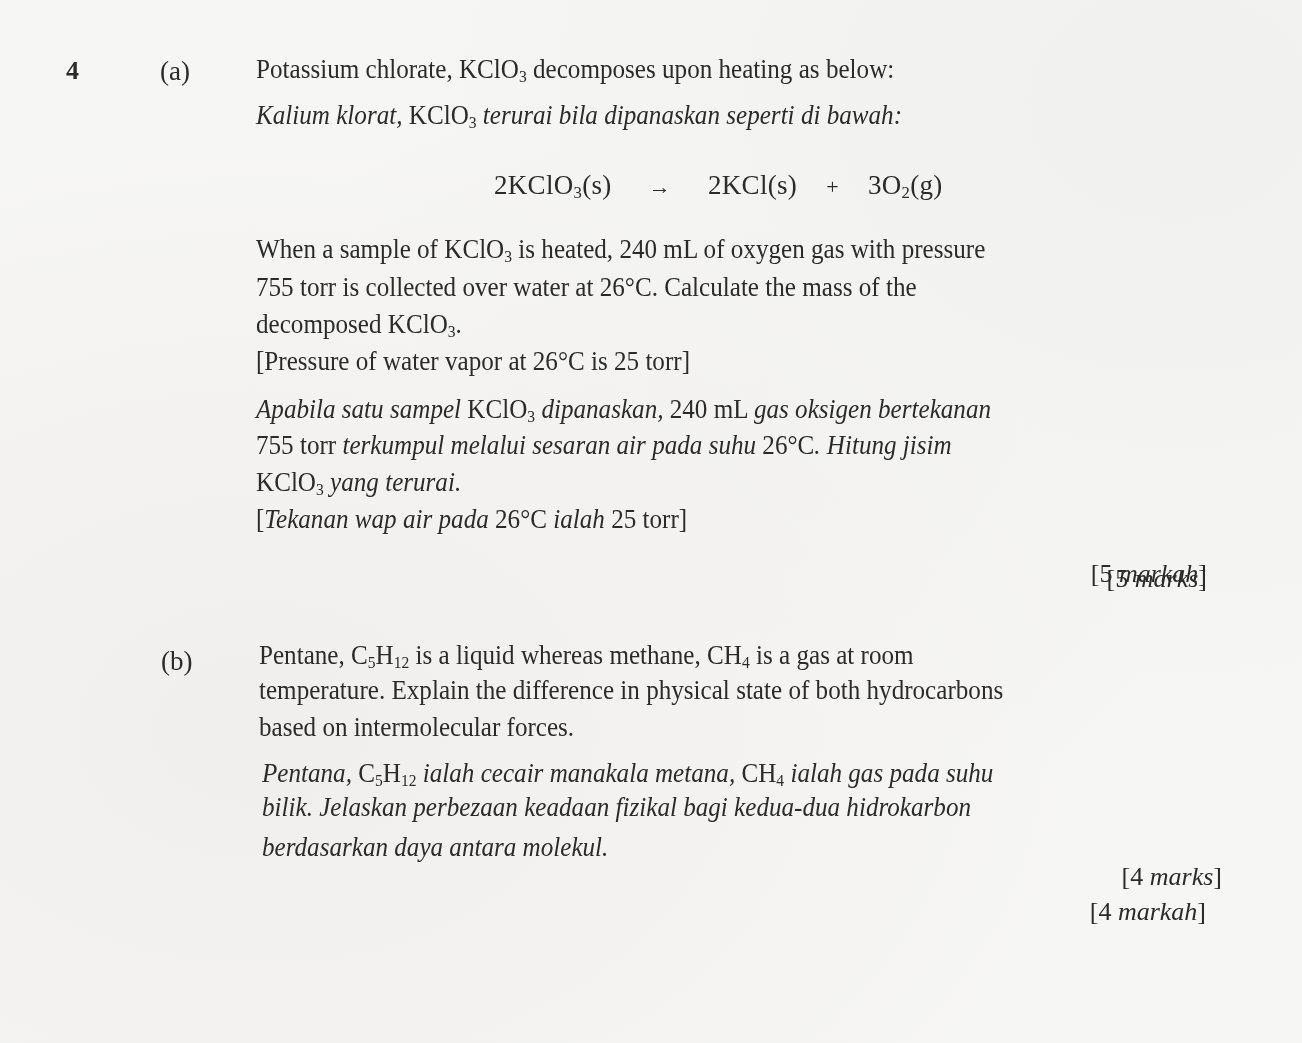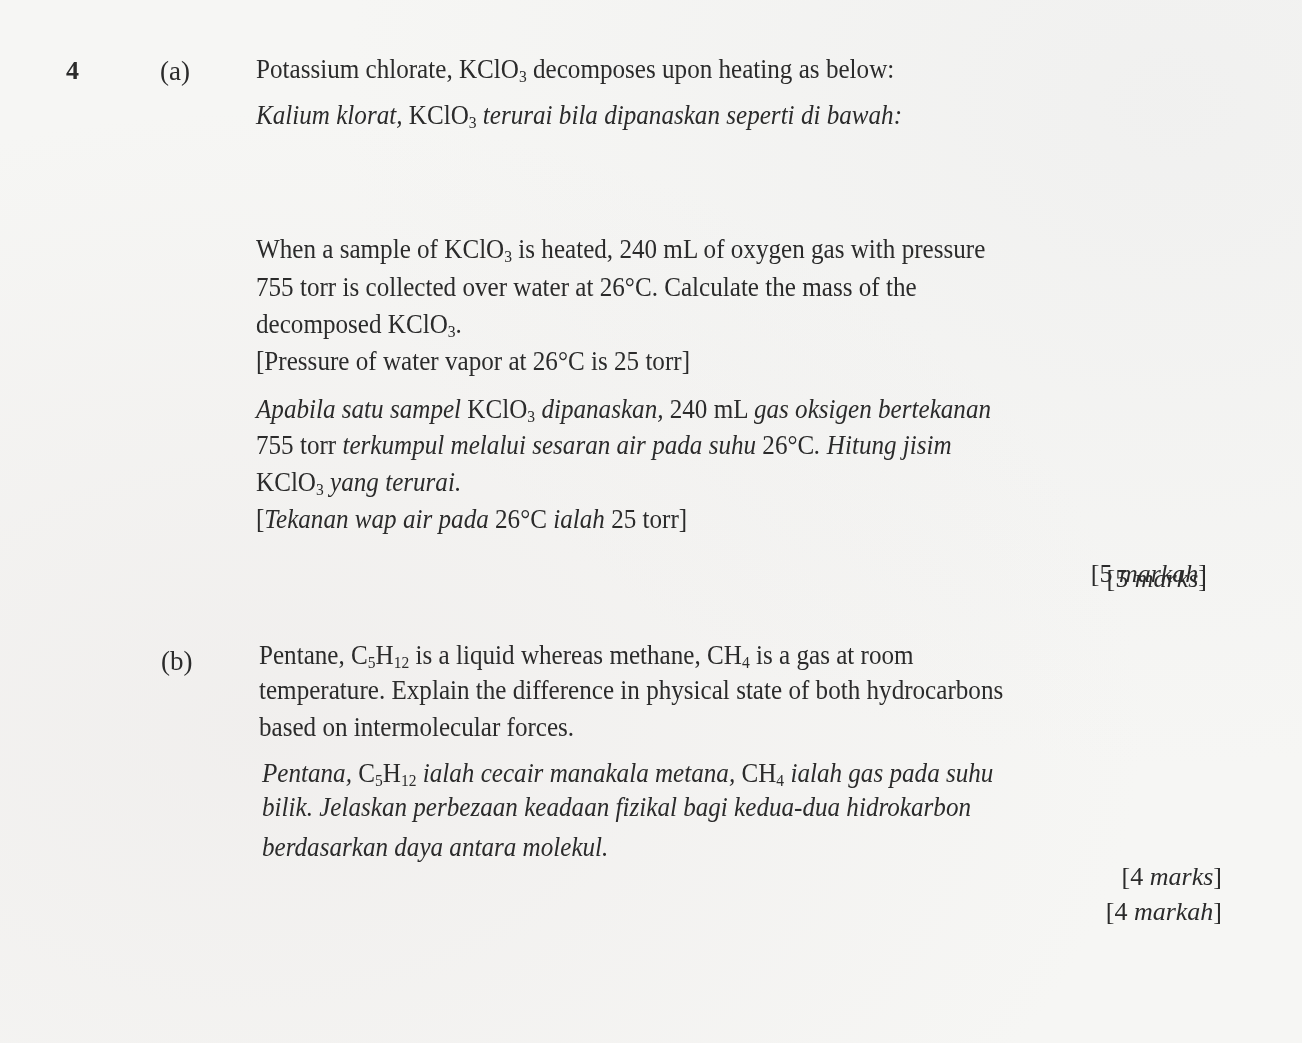--- a/index.html
+++ b/index.html
@@ -43,20 +43,27 @@
   <div class="abs txt" style="left:160px; top:58px;">(a)</div>
 
   <div class="abs txt" style="left:256px; top:56px; transform:scaleX(0.93); transform-origin:left;">
     <span>Potassium chlorate, KClO</span><sub>3</sub><span> decomposes upon heating as below:</span>
   </div>
 
   <div class="abs txt" style="left:256px; top:102px; transform:scaleX(0.93); transform-origin:left;">
     <span class="it">Kalium klorat, </span><span>KClO</span><sub>3</sub><span class="it"> terurai bila dipanaskan seperti di bawah:</span>
   </div>
 
+  <div class="abs eq" style="left:494px; top:170px;">
+    <span>2KClO</span><sub>3</sub><span>(s)</span>
+    <span class="arrow">→</span>
+    <span>2KCl(s)</span>
+    <span class="plus">+</span>
+    <span>3O</span><sub>2</sub><span>(g)</span>
+  </div>
 
   <div class="abs txt" style="left:256px; top:236px; transform:scaleX(0.93); transform-origin:left;">
     <span>When a sample of  KClO</span><sub>3</sub><span> is heated,  240 mL of oxygen gas with pressure</span>
   </div>
   <div class="abs txt" style="left:256px; top:274px; transform:scaleX(0.93); transform-origin:left;">755 torr is collected over water at 26°C. Calculate the mass of the</div>
   <div class="abs txt" style="left:256px; top:311px; transform:scaleX(0.93); transform-origin:left;">
     <span>decomposed KClO</span><sub>3</sub><span>.</span>
   </div>
   <div class="abs txt" style="left:256px; top:348px; transform:scaleX(0.93); transform-origin:left;">[Pressure of water vapor at 26°C is 25 torr]</div>
 
@@ -90,17 +97,17 @@
 
   <div class="abs txt" style="left:262px; top:760px; transform:scaleX(0.93); transform-origin:left;">
     <span class="it">Pentana, </span><span>C</span><sub>5</sub><span>H</span><sub>12</sub><span class="it"> ialah cecair manakala metana, </span><span>CH</span><sub>4</sub><span class="it"> ialah gas pada suhu</span>
   </div>
   <div class="abs txt it" style="left:262px; top:794px; transform:scaleX(0.93); transform-origin:left;">bilik. Jelaskan perbezaan keadaan fizikal bagi kedua-dua hidrokarbon</div>
   <div class="abs txt it" style="left:262px; top:834px; transform:scaleX(0.93); transform-origin:left;">berdasarkan daya antara molekul.</div>
 
   <div class="abs marks" style="right:80px; top:862px;text-align:right;">
     <span>[4 </span><span class="it">marks</span><span>]</span>
   </div>
-  <div class="abs marks" style="right:80px; top:897px;">
+  <div class="abs marks" style="right:96px; top:897px;">
     <span>[4 </span><span class="it">markah</span><span>]</span>
   </div>
 
 </div>
 
 </body></html>

